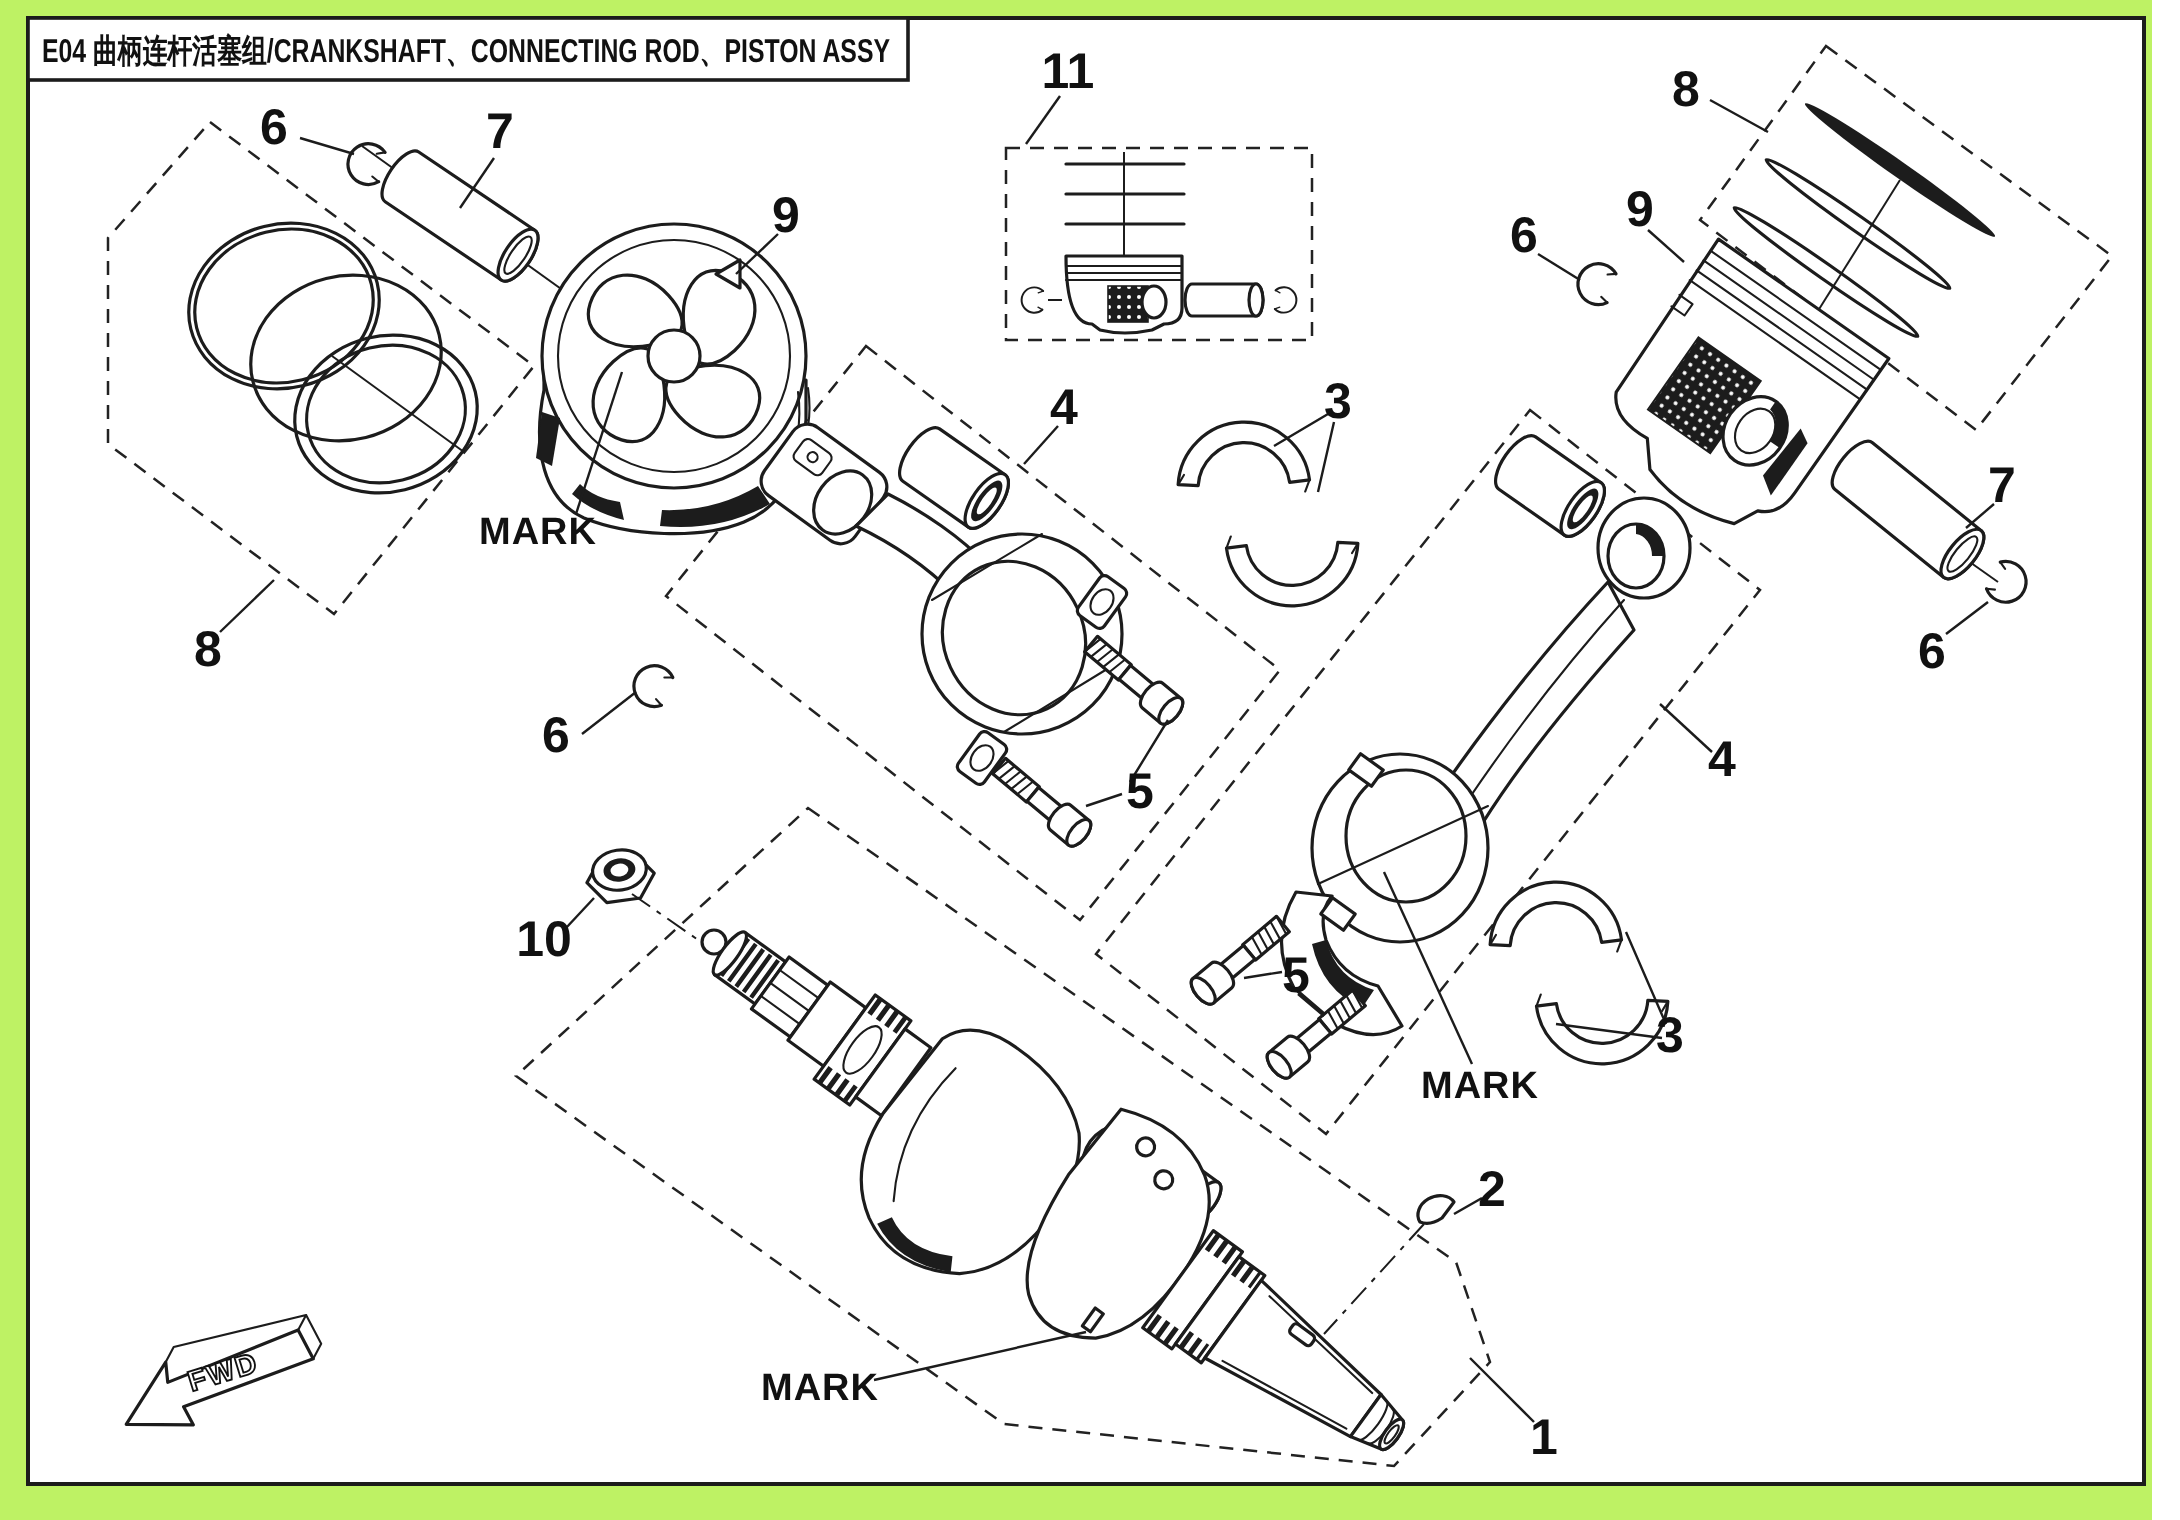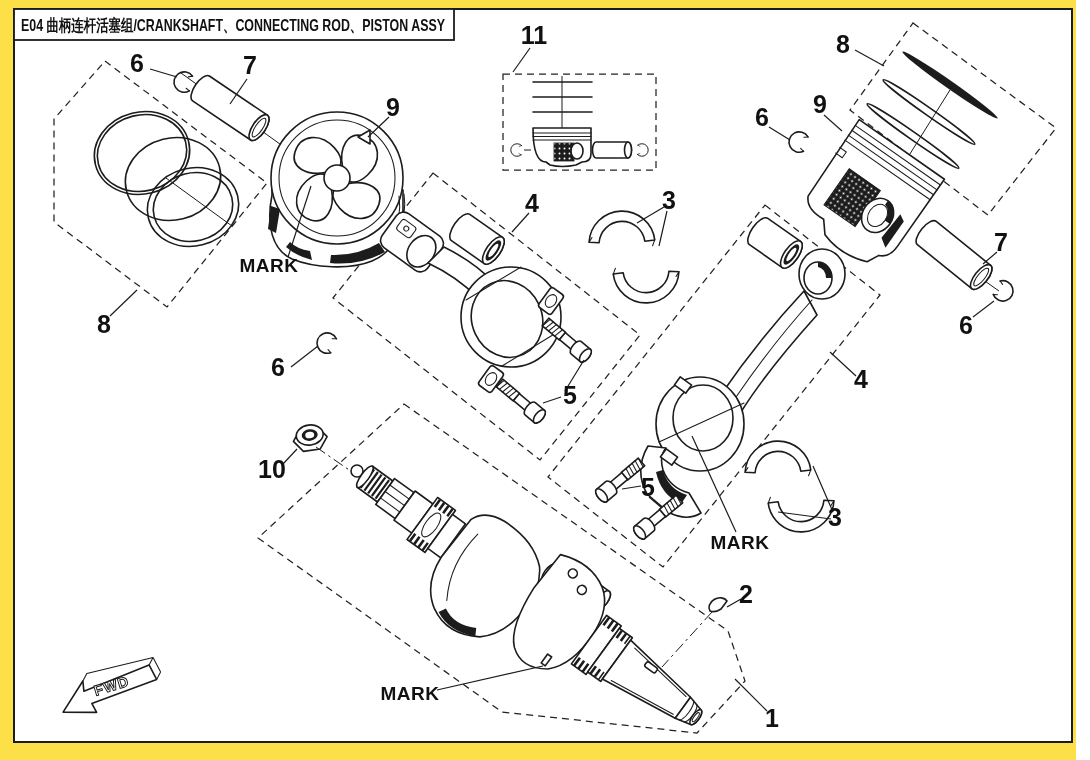--- a/index.html
+++ b/index.html
@@ -1,16 +1,16 @@
 <!DOCTYPE html>
 <html><head>
 <meta charset="utf-8">
 <style>
   html,body{margin:0;padding:0;background:#fff;}
-  .stage{width:1076px;height:760px;position:relative;background:#fde047;font-family:"Liberation Sans",sans-serif;}
+  .stage{width:1076px;height:760px;position:relative;background:#bef264;font-family:"Liberation Sans",sans-serif;}
   svg{display:block}
   .ln{fill:none;stroke:#1c1c1c;stroke-width:1.6;stroke-linejoin:round;stroke-linecap:round}
   .fw{fill:#fff;stroke:#1c1c1c;stroke-width:1.6;stroke-linejoin:round}
   .thin{stroke-width:1.05}
   .blk{fill:#1c1c1c;stroke:none}
   .dash{fill:none;stroke:#222;stroke-width:1.25;stroke-dasharray:7 5}
   .lead{fill:none;stroke:#1c1c1c;stroke-width:1.2}
   .axis{fill:none;stroke:#1c1c1c;stroke-width:1}
   .dashdot{fill:none;stroke:#1c1c1c;stroke-width:1;stroke-dasharray:11 4 2.5 4}
   .num{font:bold 25px "Liberation Sans",sans-serif;fill:#111}

